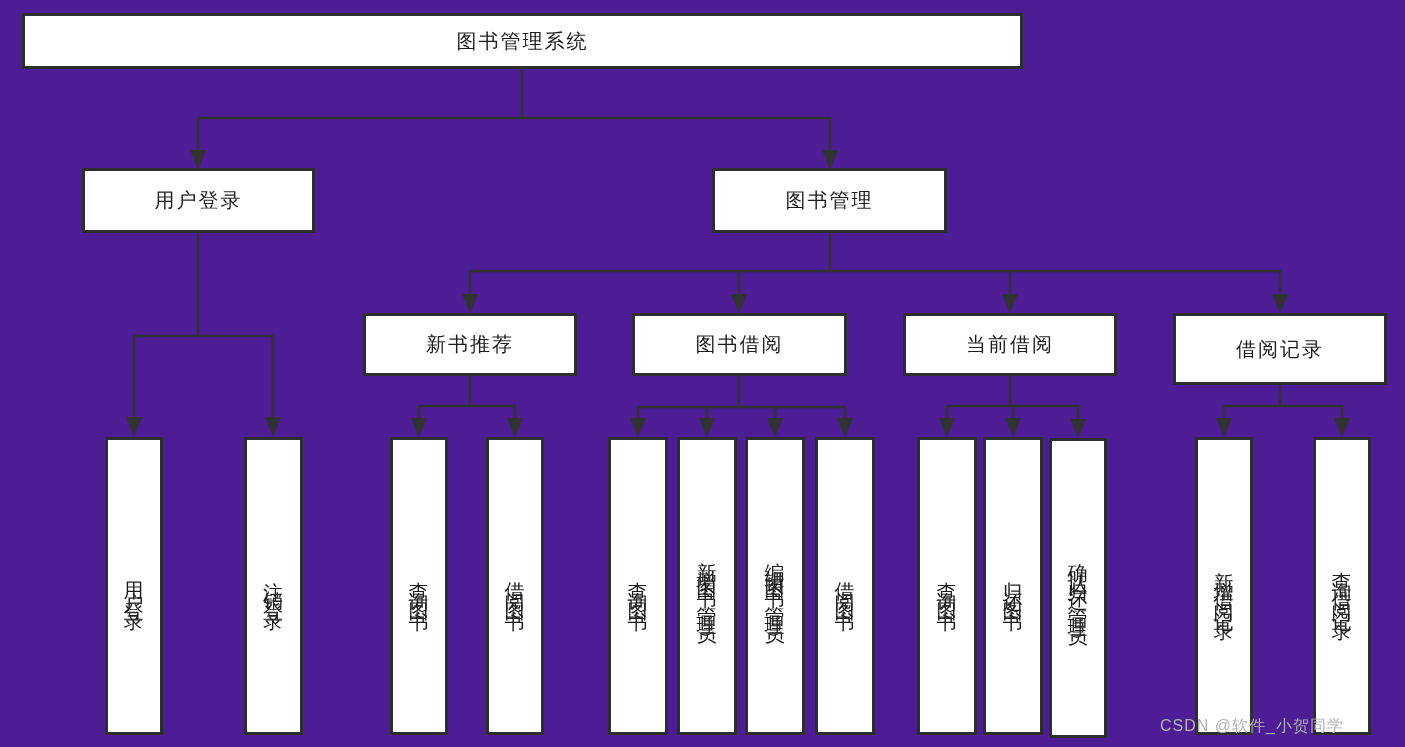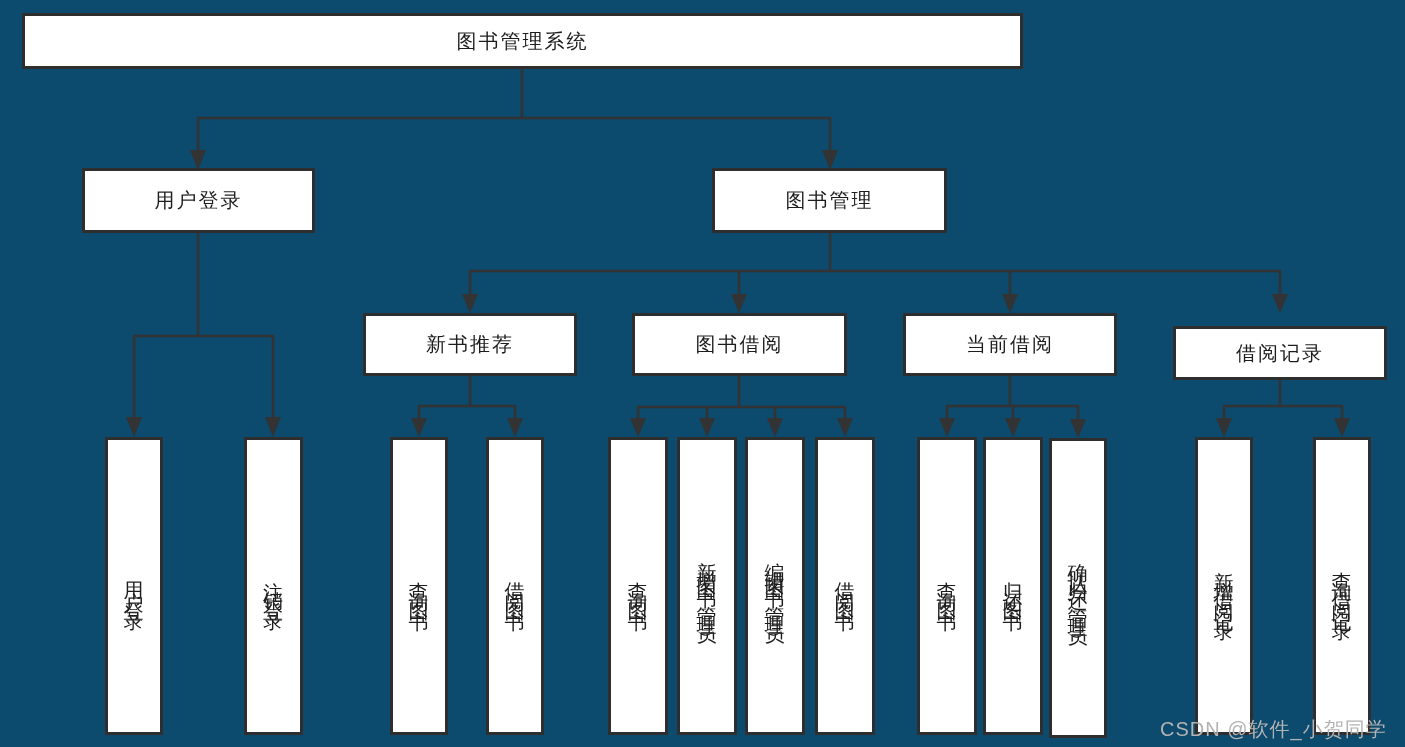--- a/index.html
+++ b/index.html
@@ -1,35 +1,35 @@
 <!DOCTYPE html>
 <html><head>
 <meta charset="utf-8">
 <style>
   html,body { margin:0; padding:0; background:#ffffff; }
   .stage {
-    position:relative; width:1405px; height:747px; background:#0c4a6e;
+    position:relative; width:1405px; height:747px; background:#4c1d95;
     font-family:"Liberation Sans", sans-serif; overflow:hidden;
   }
   .connectors { position:absolute; left:0; top:0; z-index:0; }
   .box {
     position:absolute; box-sizing:border-box;
     border:3px solid #2e2e2e; background:#ffffff;
     display:flex; align-items:center; justify-content:center;
     color:#1d1d1d; font-size:20px; z-index:1; letter-spacing:1px;
     white-space:nowrap;
   }
   .hbox { letter-spacing:2px; }
   .vbox {
     writing-mode:vertical-rl; text-orientation:mixed;
     letter-spacing:10px; white-space:normal; line-height:1;
   }
   .watermark {
     position:absolute; left:1160px; top:716px; z-index:2;
-    font-size:20px; color:#b3b3b3; letter-spacing:1px; white-space:nowrap;
+    font-size:16px; color:#b3b3b3; letter-spacing:1px; white-space:nowrap;
   }
 </style>
 </head>
 <body>
 
 <div class="stage">
 
   <svg class="connectors" width="1405" height="747" viewBox="0 0 1405 747">
     <g stroke="#333333" stroke-width="2.5" fill="none">
 
@@ -97,21 +97,21 @@
   </svg>
 
   <div class="box hbox" style="left:22px; top:13px; width:1001px; height:56px;">图书管理系统</div>
 
   <div class="box hbox" style="left:82px; top:168px; width:233px; height:65px;">用户登录</div>
   <div class="box hbox" style="left:363px; top:313px; width:214px; height:63px;">新书推荐</div>
 
   <div class="box hbox" style="left:712px; top:168px; width:235px; height:65px;">图书管理</div>
   <div class="box hbox" style="left:632px; top:313px; width:215px; height:63px;">图书借阅</div>
   <div class="box hbox" style="left:903px; top:313px; width:214px; height:63px;">当前借阅</div>
-  <div class="box hbox" style="left:1173px; top:326px; width:214px; height:54px;">借阅记录</div>
+  <div class="box hbox" style="left:1173px; top:313px; width:214px; height:72px;">借阅记录</div>
 
   <div class="box vbox" style="left:105px; top:437px; width:58px; height:298px;">用户登录</div>
   <div class="box vbox" style="left:244px; top:437px; width:59px; height:298px;">注销登录</div>
 
   <div class="box vbox" style="left:390px; top:437px; width:58px; height:298px;">查询图书</div>
   <div class="box vbox" style="left:486px; top:437px; width:58px; height:298px;">借阅图书</div>
 
   <div class="box vbox" style="left:608px; top:437px; width:60px; height:298px;">查询图书</div>
   <div class="box vbox" style="left:677px; top:437px; width:60px; height:298px; letter-spacing:9px;">新增图书（管理员）</div>
   <div class="box vbox" style="left:745px; top:437px; width:60px; height:298px; letter-spacing:9px;">编辑图书（管理员）</div>

